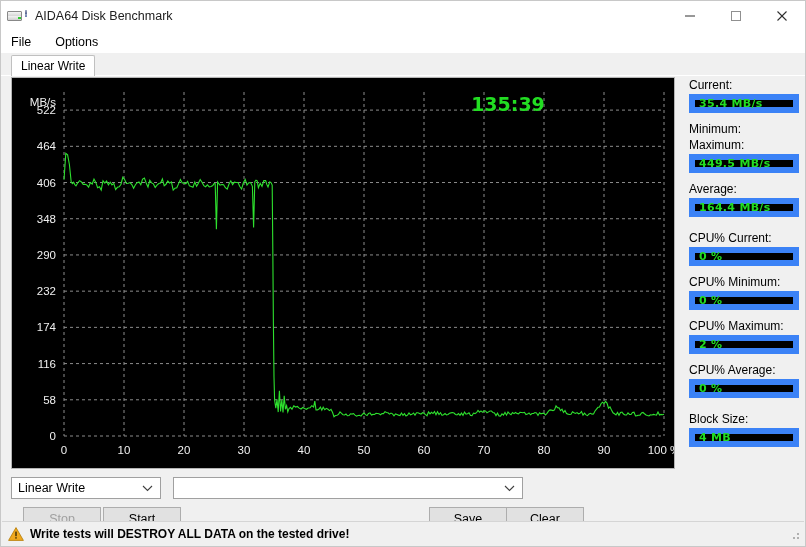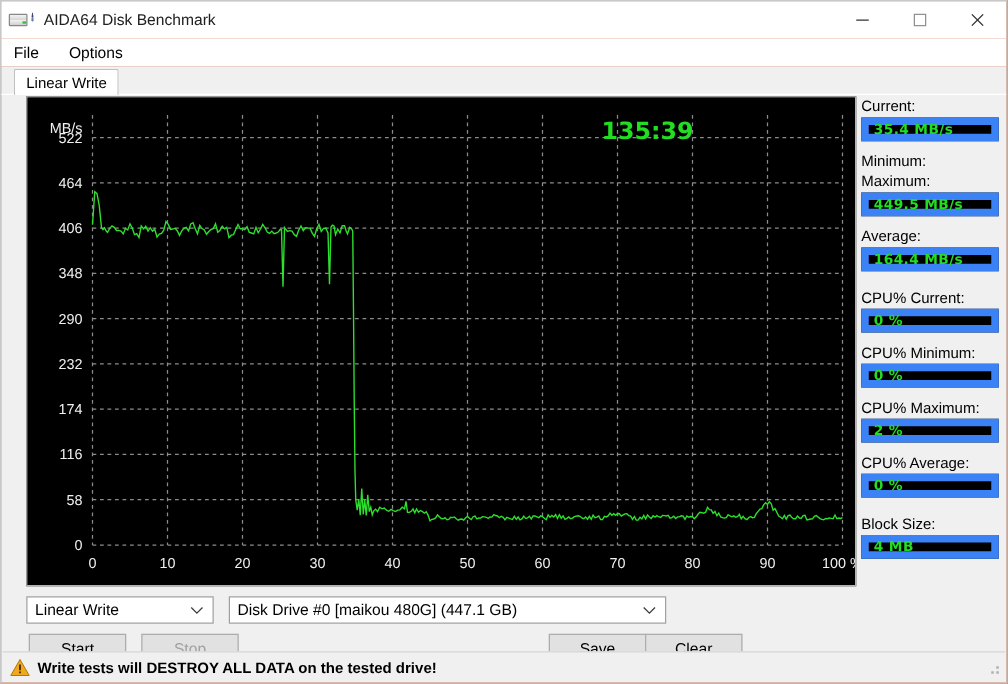--- a/index.html
+++ b/index.html
@@ -10,21 +10,21 @@
     width: 806px; height: 547px;
     font-family: "Liberation Sans", sans-serif;
     font-size: 12px;
     color: #000000;
     overflow: hidden;
     position: relative;
   }
   #app {
     width: 806px; height: 547px;
     position: relative;
-    background: #c2410c;
+    background: #4c1d95;
     border: 1px solid #c8c8c8;
     box-sizing: border-box;
     display: flex;
     flex-direction: column;
   }
 
   
   .titlebar {
     height: 30px;
     background: #ffffff;
@@ -120,21 +120,21 @@
     flex: 1 1 auto;
     display: flex;
     position: relative;
     background: #f0f0f0;
   }
   .left-col {
     width: 684px;
     display: flex;
     flex-direction: column;
     flex: 0 0 auto;
-    padding-left: 20px;
+    padding-left: 10px;
     box-sizing: border-box;
   }
 
   
   .graph-frame {
     width: 664px;
     height: 392px;
     background: #000000;
     border: 1px solid #b4b4b4;
     box-sizing: border-box;
@@ -345,32 +345,31 @@
       <div class="controls-row">
         <div class="combo combo-test">
           <span>Linear Write</span>
           <span class="combo-arrow">
             <svg width="11" height="7" viewBox="0 0 11 7">
                 <polyline points="1,1 5.5,5.5 10,1" fill="none" stroke="#404040" stroke-width="1.1"></polyline>
               </svg>
           </span>
         </div>
         <div class="combo combo-drive">
-          <span>Disk Drive #0  [maikou  480G]  (447.1 GB)</span>
           <span class="combo-arrow">
             <svg width="11" height="7" viewBox="0 0 11 7">
                 <polyline points="1,1 5.5,5.5 10,1" fill="none" stroke="#404040" stroke-width="1.1"></polyline>
               </svg>
           </span>
         </div>
       </div>
 
       <div class="buttons-row">
+        <div class="btn btn-stop disabled">Stop</div>
         <div class="btn btn-start">Start</div>
-        <div class="btn btn-stop disabled">Stop</div>
         <div class="btn btn-save">Save</div>
         <div class="btn btn-clear">Clear</div>
       </div>
 
     </div>
 
     <div class="sidebar">
         <div class="stat-label">Current:</div>
         <div class="stat-box">35.4 MB/s</div>
         <div class="stat-label">Minimum:</div>

